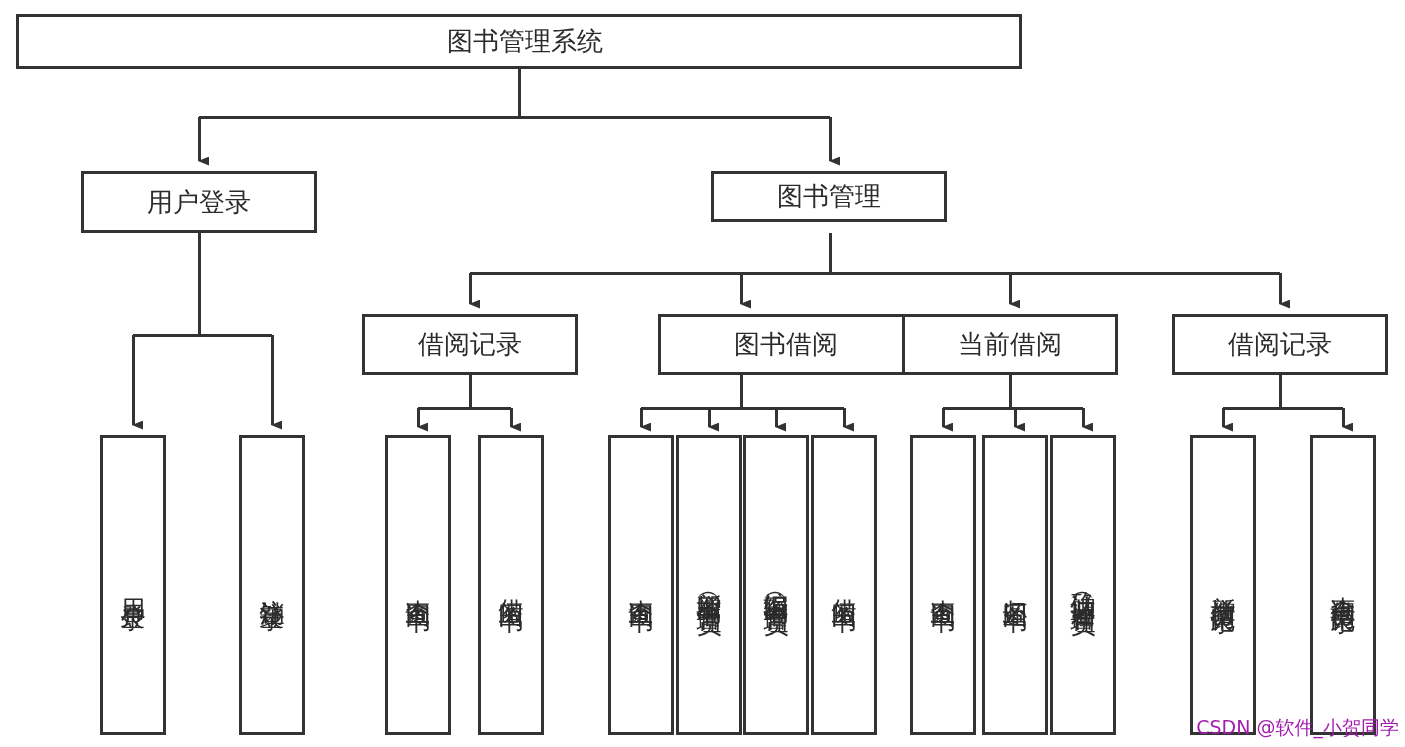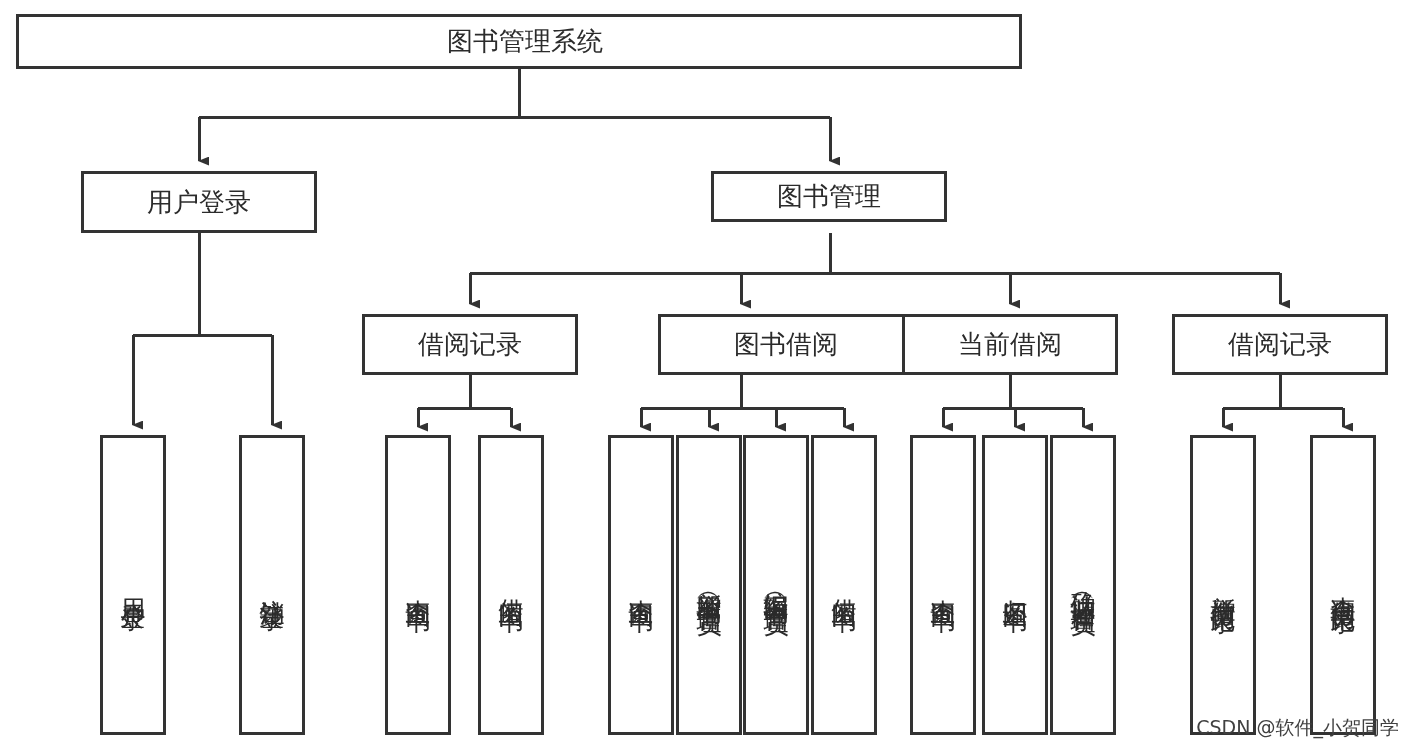--- a/index.html
+++ b/index.html
@@ -57,21 +57,21 @@
     text-orientation: upright;
     font-size: 25px;
     letter-spacing: 3px;
     line-height: 1;
   }
   .watermark {
     position: absolute;
     right: 6px;
     bottom: 6px;
     font-size: 19px;
-    color: #404040;
+    color: #a21caf;
     white-space: nowrap;
     user-select: none;
   }
 </style>
 </head>
 <body>
 
 <div id="diagram-root">
 
   <svg class="flow" viewBox="0 0 1405 747" xmlns="http://www.w3.org/2000/svg">

